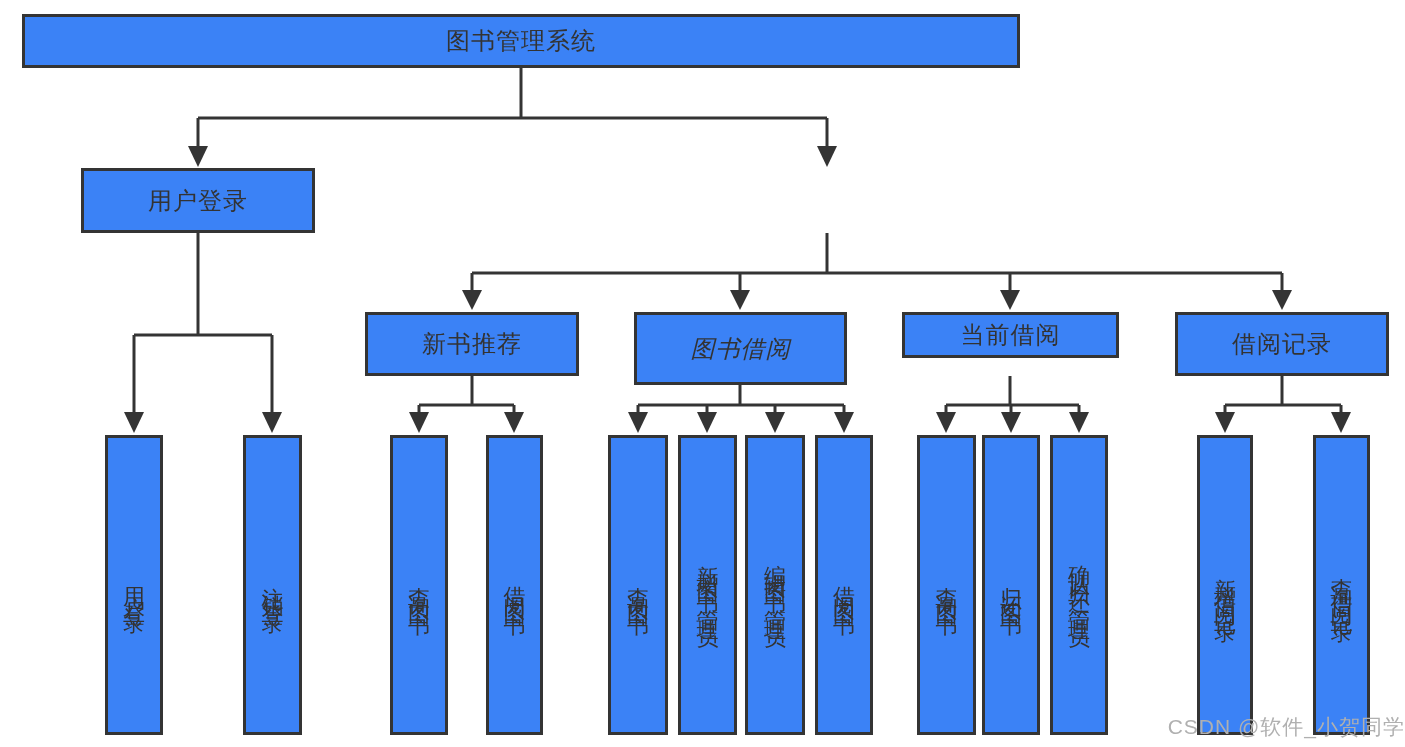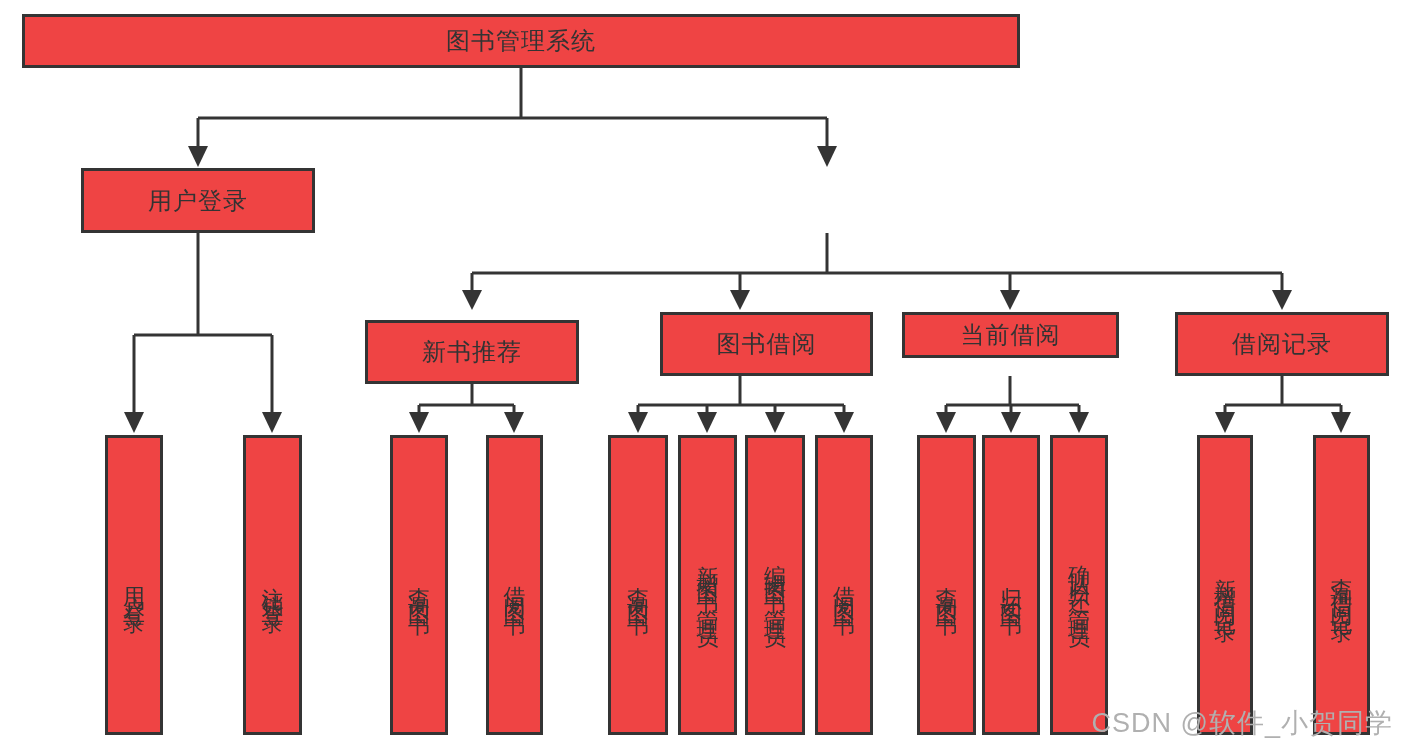--- a/index.html
+++ b/index.html
@@ -15,43 +15,43 @@
     background:var(--bg);
     font-family:"Liberation Sans","DejaVu Sans",sans-serif;
     overflow:hidden;
   }
   .wires{position:absolute;left:0;top:0;}
   .wires path{stroke:var(--line);stroke-width:3;fill:none;}
   .wires polygon{fill:var(--line);stroke:none;}
   .box{
     position:absolute;
     box-sizing:border-box;
-    background:#ef4444;
+    background:#3b82f6;
     border:3px solid var(--line);
     color:var(--text);
     display:flex;
     align-items:center;
     justify-content:center;
     text-align:left;
     line-height:1.15;
   }
   .h-box{font-size:24px;letter-spacing:1px;}
   .leaf{
     writing-mode:vertical-rl;
     text-orientation:mixed;
     font-size:22px;
     letter-spacing:9px;
     line-height:1;
     padding-top:4px;
   }
   .watermark{
     position:absolute;
-    right:12px;
+    right:0;
     bottom:6px;
-    font-size:27px;
+    font-size:21px;
     color:var(--watermark);
     letter-spacing:1px;
     white-space:nowrap;
   }
 </style>
 </head>
 <body>
 
 <div class="canvas">
 
@@ -114,22 +114,22 @@
     <path d="M1225,405 V415"></path>
     <path d="M1341,405 V415"></path>
     <polygon points="1215,412 1235,412 1225,433"></polygon>
     <polygon points="1331,412 1351,412 1341,433"></polygon>
   </svg>
 
   <div class="box h-box" style="left:22px;top:14px;width:998px;height:54px;">图书管理系统</div>
 
   <div class="box h-box" style="left:81px;top:168px;width:234px;height:65px;">用户登录</div>
 
-  <div class="box h-box" style="left:365px;top:320px;width:214px;height:64px;">新书推荐</div>
-  <div class="box h-box" style="left:660px;top:312px;width:213px;height:64px;">图书借阅</div>
+  <div class="box h-box" style="left:365px;top:312px;width:214px;height:64px;">新书推荐</div>
+  <div class="box h-box" style="left:634px;top:312px;width:213px;height:73px;font-style:italic;">图书借阅</div>
   <div class="box h-box" style="left:902px;top:312px;width:217px;height:46px;">当前借阅</div>
   <div class="box h-box" style="left:1175px;top:312px;width:214px;height:64px;">借阅记录</div>
 
   <div class="box leaf" style="left:105px;top:435px;width:58px;height:300px;">用户登录</div>
   <div class="box leaf" style="left:243px;top:435px;width:59px;height:300px;">注销登录</div>
 
   <div class="box leaf" style="left:390px;top:435px;width:58px;height:300px;">查询图书</div>
   <div class="box leaf" style="left:486px;top:435px;width:57px;height:300px;">借阅图书</div>
 
   <div class="box leaf" style="left:608px;top:435px;width:60px;height:300px;">查询图书</div>

